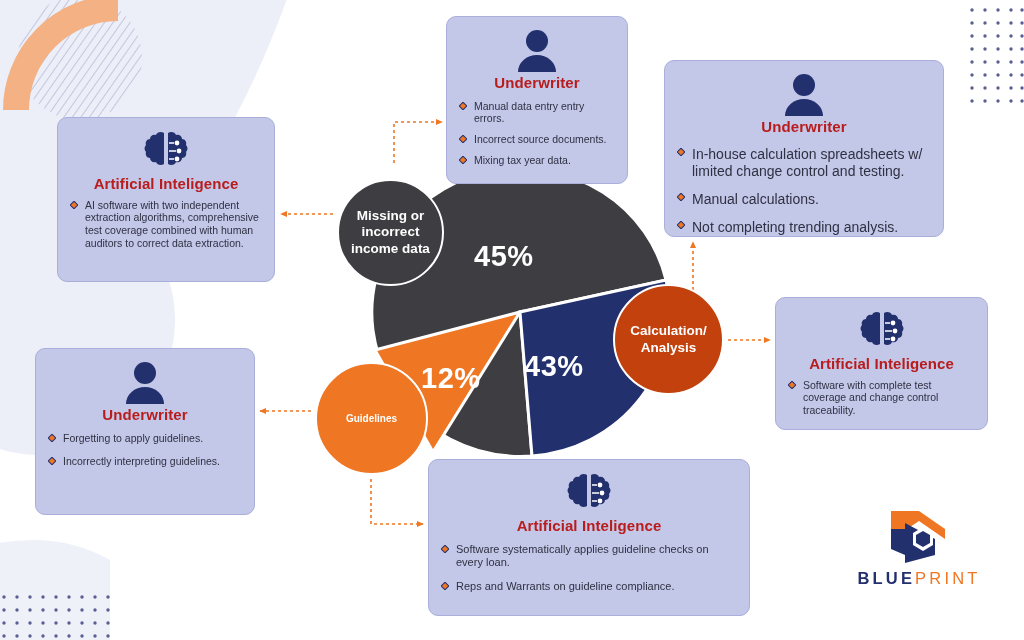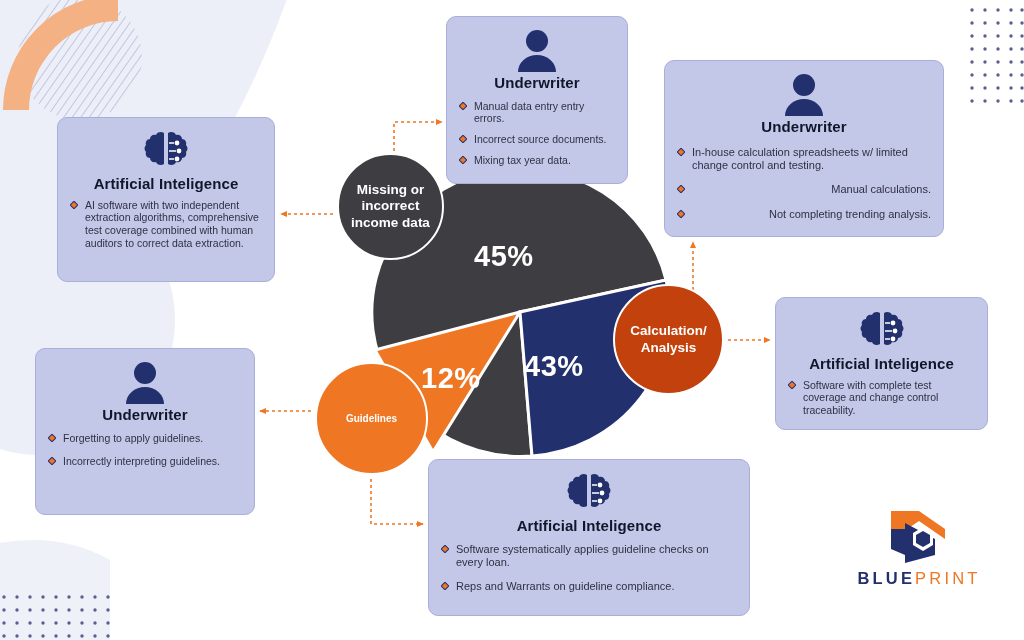--- a/index.html
+++ b/index.html
@@ -21,21 +21,21 @@
     background:#c3c7e8;
     border:1px solid #a9aedb;
     border-radius:10px;
     box-sizing:border-box;
     padding:10px 12px 12px 12px;
     text-align:center;
   }
   .card-icon{height:46px;display:flex;align-items:center;justify-content:center;margin-bottom:2px;}
   .card-icon svg{display:block;}
   .card-title{
-    font-size:15px;font-weight:700;color:#0f172a;
+    font-size:15px;font-weight:700;color:#b91c1c;
     letter-spacing:.1px;margin:2px 0 8px 0;line-height:1.1;
   }
   .bullets{text-align:left;margin:0;padding:0;list-style:none;}
   .bullets li{
     display:flex;align-items:flex-start;gap:7px;
     font-size:10.5px;line-height:1.22;color:#2f3142;
     margin-bottom:8px;
   }
   .bullets li:last-child{margin-bottom:0;}
   .dia{flex:0 0 auto;margin-top:2px;}
@@ -45,21 +45,21 @@
   #card-top-left   {left:57px; top:117px; width:218px;height:165px;}
   #card-top-mid    {left:446px;top:16px;  width:182px;height:168px;}
   #card-top-right  {left:664px;top:60px;  width:280px;height:177px;}
   #card-mid-right  {left:775px;top:297px; width:213px;height:133px;}
   #card-bot-left   {left:35px; top:348px; width:220px;height:167px;}
   #card-bot-mid    {left:428px;top:459px; width:322px;height:157px;}
 
   #card-top-left  .card-title{margin-bottom:6px;}
   #card-top-left  .bullets li{font-size:10.5px;}
   #card-top-right .card-title{margin-bottom:10px;}
-  #card-top-right .bullets li{margin-bottom:11px;font-size:11px;justify-content:space-between;}
+  #card-top-right .bullets li{margin-bottom:11px;font-size:14px;}
   #card-bot-mid   .bullets li{margin-bottom:11px;font-size:11px;}
   #card-bot-left  .bullets li{margin-bottom:11px;}
   #card-mid-right .card-title{margin-bottom:6px;}
 
   
   #pie{position:absolute;left:371px;top:168px;width:298px;height:288px;}
   .pct{
     position:absolute;color:#ffffff;font-weight:700;
     letter-spacing:.5px;
   }
@@ -68,21 +68,21 @@
   #pct-12{left:421px;top:362px;font-size:29px;}
 
   
   .hub{
     position:absolute;border-radius:50%;
     display:flex;align-items:center;justify-content:center;
     color:#fff;font-weight:700;text-align:center;
     border:2px solid #ffffff;box-sizing:border-box;
     line-height:1.2;
   }
-  #hub-income     {left:337px;top:153px;width:107px;height:107px;background:#3d3d42;font-size:13.5px;text-align:center;}
+  #hub-income     {left:337px;top:179px;width:107px;height:107px;background:#3d3d42;font-size:13.5px;text-align:center;}
   #hub-calc       {left:613px;top:284px;width:111px;height:111px;background:#c2410c;font-size:13.5px;}
   #hub-guidelines {left:315px;top:362px;width:113px;height:113px;background:#ef7622;font-size:10px;}
 
   
   #logo{position:absolute;left:855px;top:505px;width:128px;height:95px;}
   #logo .mark{height:62px;display:flex;align-items:center;justify-content:center;}
   #logo .wordmark{
     text-align:center;font-size:16.5px;font-weight:700;letter-spacing:3.2px;
     margin-top:2px;
   }

